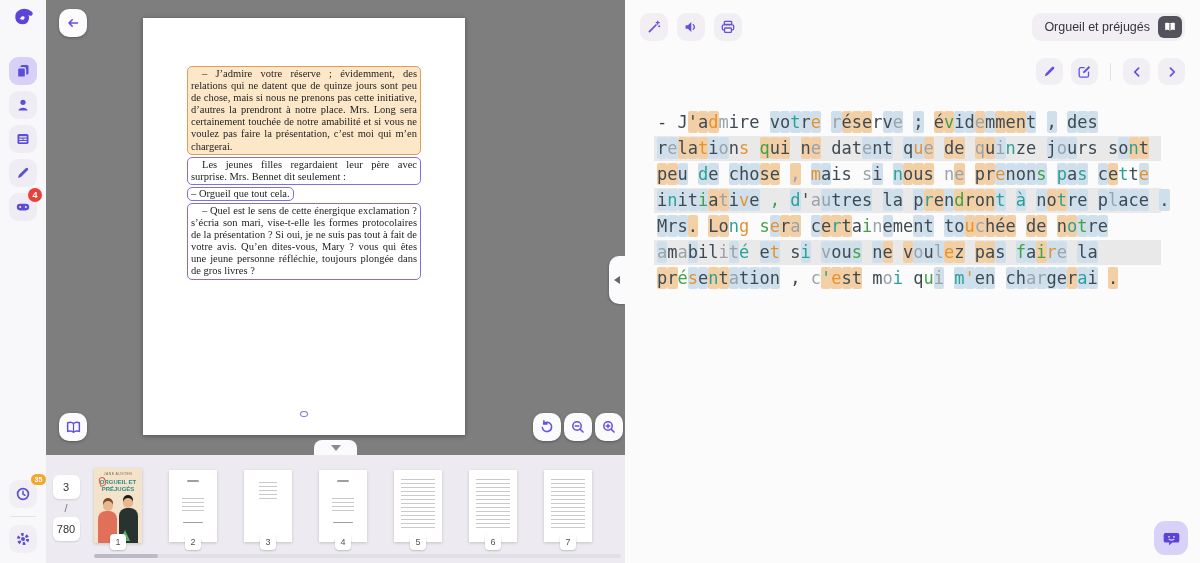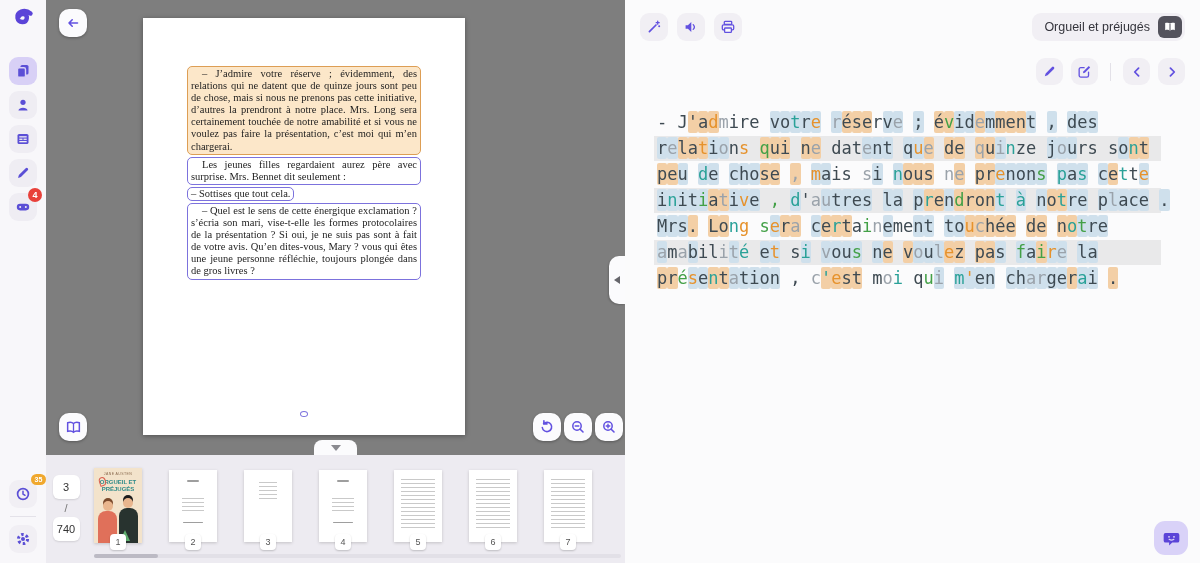--- a/index.html
+++ b/index.html
@@ -172,23 +172,23 @@
       <span>
           <svg width="16" height="16" viewBox="0 0 16 16">
             <path d="M12.5 8H4M7.2 4.8 4 8l3.2 3.2" fill="none" stroke="#6251e0" stroke-width="1.6" stroke-linecap="round" stroke-linejoin="round"></path>
           </svg>
         </span>
     </div>
 
     <div class="page">
       <div id="doc-blocks">
           <div class="doc-block filled">– J’admire votre réserve ; évidemment, des relations qui ne datent que de quinze jours sont peu de chose, mais si nous ne prenons pas cette initiative, d’autres la prendront à notre place. Mrs. Long sera certainement touchée de notre amabilité et si vous ne voulez pas faire la présentation, c’est moi qui m’en chargerai.</div>
-          <div class="doc-block outline">Les jeunes filles regardaient aurez père avec surprise. Mrs. Bennet dit seulement :</div>
-          <div class="doc-block outline narrow">– Sottises que tout cela.</div>
-          <div class="doc-block outline">– Quel est le sens de cette énergique exclamation ? s’écria son mari, vise-t-elle les formes protocolaires de la présentation ? Si oui, je ne suis pas sont à fait de votre avis. Qu’en dites-vous, Mary ? vous qui êtes une jeune personne réfléchie, toujours plongée dans de gros livres ?</div>
+          <div class="doc-block outline">Les jeunes filles regardaient leur père avec surprise. Mrs. Bennet dit seulement :</div>
+          <div class="doc-block outline narrow">– Orgueil que tout cela.</div>
+          <div class="doc-block outline">– Quel est le sens de cette énergique exclamation ? s’écria son mari, vise-t-elle les formes protocolaires de la présentation ? Si oui, je ne suis pas tout à fait de votre avis. Qu’en dites-vous, Mary ? vous qui êtes une jeune personne réfléchie, toujours plongée dans de gros livres ?</div>
         </div>
       <div class="page-dot"></div>
     </div>
 
     <div class="vbtn reader">
       <span>
           <svg width="17" height="17" viewBox="0 0 16 16">
             <path d="M8 4.3C6.8 3.1 4.4 2.9 2.5 3.5v8.1c1.9-.6 4.3-.4 5.5.8 1.2-1.2 3.6-1.4 5.5-.8V3.5C11.6 2.9 9.2 3.1 8 4.3z" fill="none" stroke="#6251e0" stroke-width="1.4"></path>
             <path d="M8 4.5v7.6" stroke="#6251e0" stroke-width="1.2"></path>
           </svg>
@@ -226,21 +226,21 @@
       </div>
     <div class="vtab-down">
         <span class="tri-down"></span>
       </div>
   </section>
 
   <section class="strip">
     <div class="counter">
       <div class="count-box">3</div>
       <div class="count-sep">/</div>
-      <div class="count-box">740</div>
+      <div class="count-box">780</div>
     </div>
     <div class="thumb-list" id="thumb-list">
         <div class="thumb-wrap">
           <div class="thumb cover">
             <div class="cov-author">JANE AUSTEN</div>
             <div class="cov-title">ORGUEIL ET PRÉJUGÉS</div>
             <div class="cov-swirl"></div>
             <div class="cov-her-head"></div>
             <div class="cov-her-body"></div>
             <div class="cov-him-head"></div>

